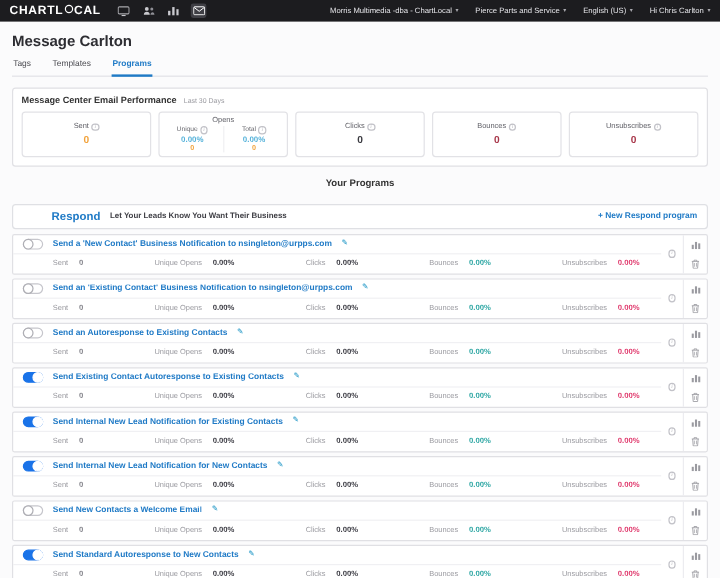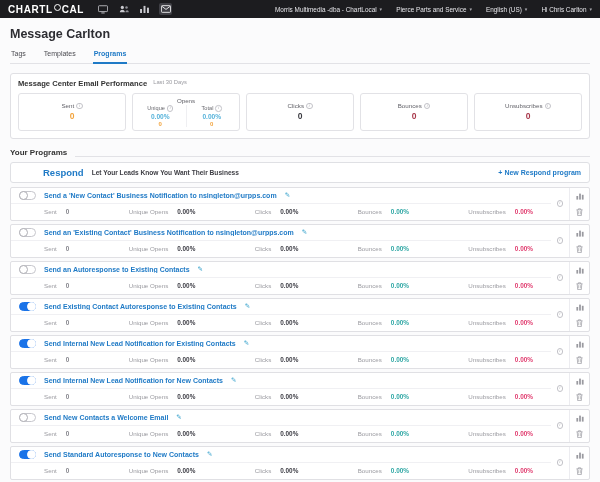--- a/index.html
+++ b/index.html
@@ -21,21 +21,21 @@
   
   .main { padding:0 10px; }
   .page-title { font-size:12.5px; font-weight:bold; color:#2d2d32; margin:9px 0 5px; }
 
   .tabs { display:flex; gap:16px; border-bottom:1px solid #e2e2e6; }
   .tab { font-size:7px; color:#4c4c52; padding:4px 1px 5px; cursor:pointer; }
   .tab.active { color:#1f7ac6; font-weight:bold; border-bottom:2px solid #1f7ac6; margin-bottom:-1px; }
 
   
   .perf-panel { margin-top:9px; border:1px solid #e0e0e4; border-radius:3px; background:#fff; padding:5px 7px 7px; }
-  .perf-head { display:flex; align-items:flex-start; gap:6px; }
+  .perf-head { display:flex; align-items:flex-end; gap:6px; }
   .perf-title { font-size:7.6px; font-weight:bold; color:#333; }
   .perf-sub { font-size:5.8px; color:#9a9aa0; }
   .perf-cards { display:flex; gap:6px; margin-top:5px; }
   .perf-card { flex:1; border:1px solid #e2e2e6; border-radius:3px; background:#fff; min-height:32px;
                display:flex; flex-direction:column; align-items:center; justify-content:center; padding:3px 2px; }
   .card-label { font-size:6.2px; color:#5f5f66; display:flex; align-items:center; gap:2px; }
   .card-value { font-size:8.5px; font-weight:bold; margin-top:2px; }
   .val-sent { color:#f2a33c; }
   .val-clicks { color:#3a3a40; }
   .val-neg { color:#a8374a; }
@@ -43,21 +43,21 @@
                  border:1px solid #c2c2c8; border-radius:50%; color:#b2b2b8; font-size:4.5px; line-height:1;
                  font-family:"Liberation Serif", serif; font-style:italic; flex-shrink:0; }
   .opens-split { display:flex; width:100%; margin-top:1px; }
   .opens-col { flex:1; display:flex; flex-direction:column; align-items:center; }
   .opens-col + .opens-col { border-left:1px solid #efeff2; }
   .opens-sub-label { font-size:5.6px; color:#6a6a70; display:flex; align-items:center; gap:2px; }
   .opens-pct { font-size:6.6px; font-weight:bold; color:#55b2da; margin-top:1px; }
   .opens-count { font-size:6px; font-weight:bold; color:#f2a33c; margin-top:1px; }
 
   
-  .section-head { display:flex; align-items:flex-end; gap:8px; margin:9px 0 5px; }
+  .section-head { display:flex; align-items:center; gap:8px; margin:9px 0 5px;flex-direction:column; }
   .section-title { font-size:8px; font-weight:bold; color:#333; white-space:nowrap; }
   .section-line { flex:1; height:1px; background:#e2e2e6; }
 
   .respond-card { border:1px solid #dfe0e4; border-radius:3px; background:#fff; padding:4px 8px;
                   display:flex; align-items:center; gap:8px; }
   .respond-brand { color:#1f7ac6; font-weight:bold; font-size:9.5px;margin-left:24px; }
   .respond-tagline { font-size:6.6px; color:#3e3e44; font-weight:bold; }
   .respond-new { margin-left:auto; color:#1f7ac6; font-size:7px; font-weight:bold; cursor:pointer; }
 
   .program-list { margin-top:4px; display:flex; flex-direction:column; gap:3px; }

